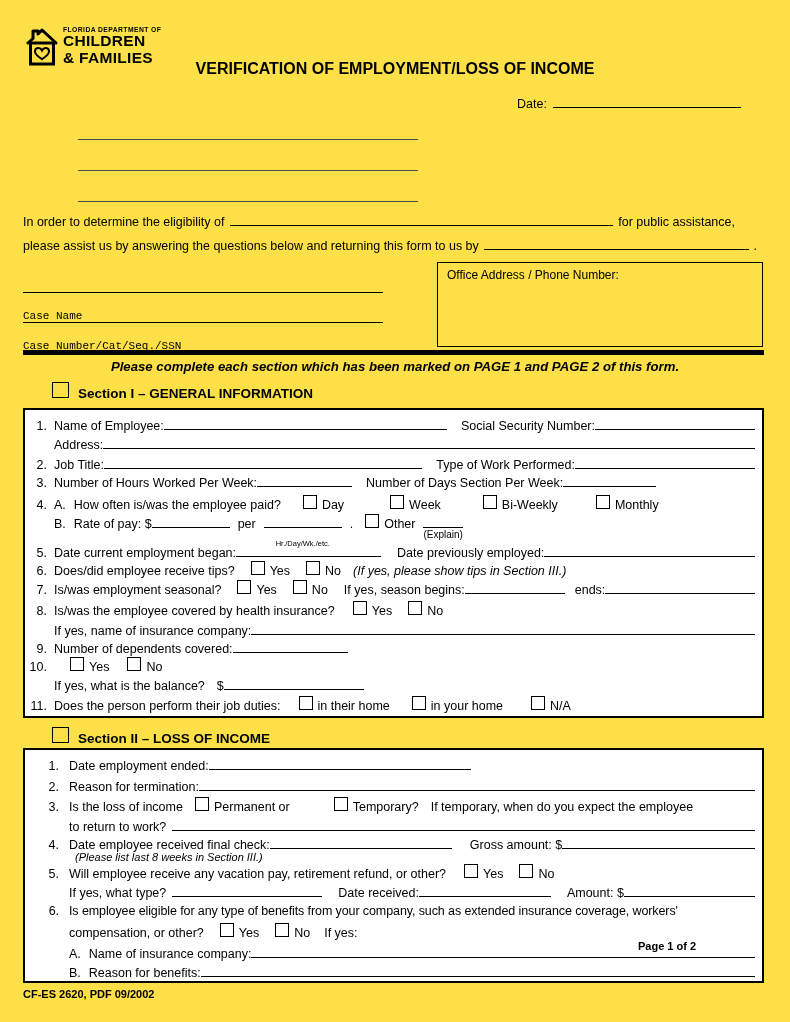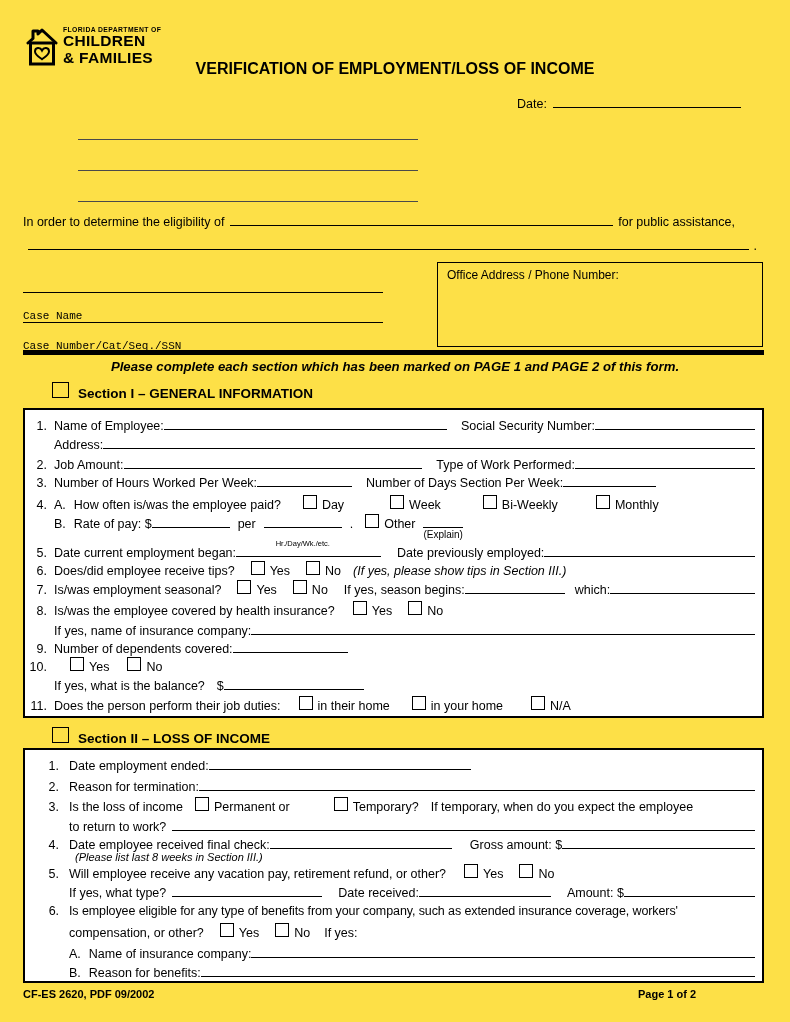--- a/index.html
+++ b/index.html
@@ -74,20 +74,21 @@
   <div class="tline" style="top:170px;"></div>
   <div class="tline" style="top:201px;"></div>
 
   <div class="abs" style="left:23px;top:212px;width:738px;">
     <div class="row" style="height:24px;padding-right:26px;">
       <span>In order to determine the eligibility of</span>
       <span class="bl bf" style="margin:0 5px;"></span>
       <span>for public assistance,</span>
     </div>
     <div class="row" style="height:24px;padding-right:4px;">
+      <span>please assist us by answering the questions below and returning this form to us by</span>
       <span class="bl bf" style="margin:0 5px;"></span>
       <span>.</span>
     </div>
   </div>
 
   <div class="abs" style="left:437px;top:262px;width:326px;height:85px;border:1.6px solid #000;box-sizing:border-box;">
     <div style="padding:5px 0 0 9px;font-size:12px;">Office Address / Phone Number:</div>
   </div>
 
   <div class="abs" style="left:23px;top:280px;">
@@ -117,21 +118,21 @@
       <span class="bl w160"></span>
     </div>
 
     <div class="row h20 cont">
       <span>Address:</span>
       <span class="bl bf"></span>
     </div>
 
     <div class="row h18">
       <span class="num">2.</span>
-      <span>Job Amount:</span>
+      <span>Job Title:</span>
       <span class="bl bf"></span>
       <span class="g14">Type of Work Performed:</span>
       <span class="bl w180"></span>
     </div>
 
     <div class="row h22">
       <span class="num">3.</span>
       <span>Number of Hours Worked Per Week:</span>
       <span class="bl w95"></span>
       <span class="g14">Number of Days Section Per Week:</span>
@@ -190,21 +191,21 @@
 
     <div class="row h21">
       <span class="num">7.</span>
       <span>Is/was employment seasonal?</span>
       <span class="cb g16"></span>
       <span>Yes</span>
       <span class="cb g16"></span>
       <span>No</span>
       <span class="g16">If yes, season begins:</span>
       <span class="bl w100"></span>
-      <span class="g10">which:</span>
+      <span class="g10">ends:</span>
       <span class="bl bf"></span>
     </div>
 
     <div class="row h20">
       <span class="num">8.</span>
       <span>Is/was the employee covered by health insurance?</span>
       <span class="cb g18"></span>
       <span>Yes</span>
       <span class="cb g16"></span>
       <span>No</span>
@@ -332,15 +333,15 @@
     </div>
 
     <div class="row h18 cont2">
       <span class="letter">B.</span>
       <span>Reason for benefits:</span>
       <span class="bl bf"></span>
     </div>
   </div>
 
   <div class="abs footer" style="left:23px;top:988px;">CF-ES 2620, PDF 09/2002</div>
-  <div class="abs footer" style="left:638px;top:988px;">Page 1 of 2</div>
+  <div class="abs footer" style="left:638px;top:940px;">Page 1 of 2</div>
 
 </div>
 
 </body></html>

